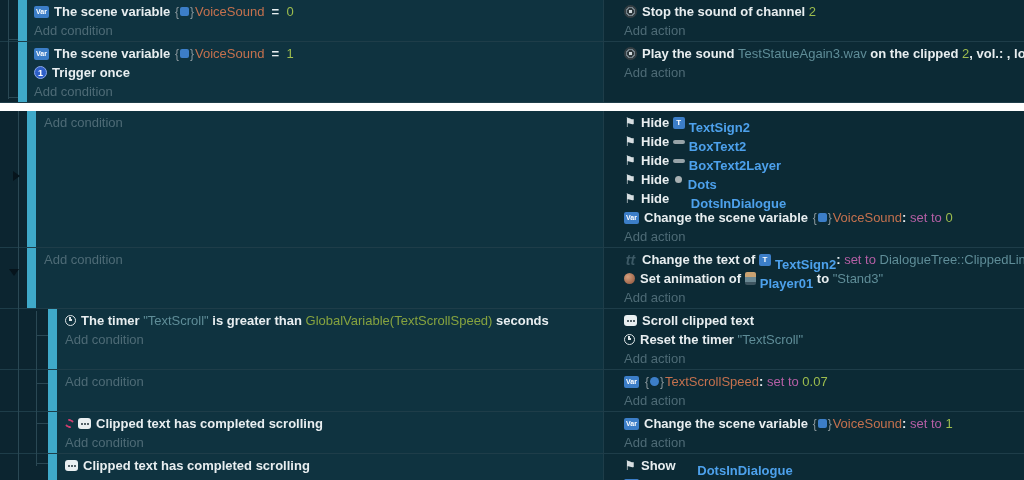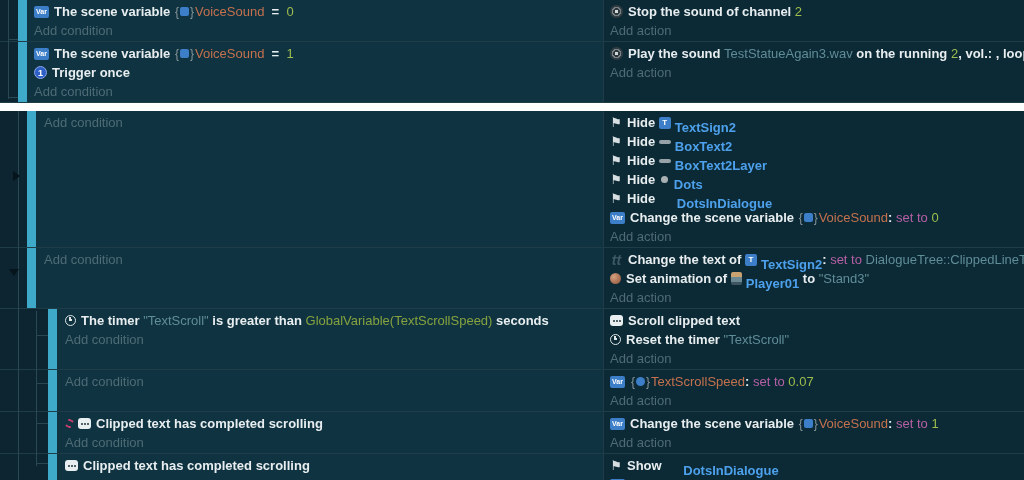--- a/index.html
+++ b/index.html
@@ -12,21 +12,21 @@
   body{
     width:1024px;height:480px;overflow:hidden;background:var(--gutter-bg);
     font-family:"Liberation Sans",sans-serif;font-size:13px;color:var(--white);
   }
   .sheet{width:1024px;}
   .events-block{position:relative;}
   .event{display:flex;position:relative;border-bottom:1px solid var(--separator);background:var(--gutter-bg);}
   .cond{flex:0 0 603px;width:603px;position:relative;padding-top:2px;padding-bottom:1px;padding-left:var(--cx);}
   .cond::before{content:'';position:absolute;left:var(--bx);right:0;top:0;bottom:0;background:var(--cond-bg);z-index:0;}
   .bar{position:absolute;left:var(--bx);top:0;bottom:0;width:9px;background:var(--accent);z-index:2;}
-  .act{flex:1;background:var(--act-bg);padding-top:2px;padding-bottom:1px;padding-left:6px;position:relative;border-left:1px solid var(--separator);}
+  .act{flex:1;background:var(--act-bg);padding-top:2px;padding-bottom:1px;padding-left:20px;position:relative;border-left:1px solid var(--separator);}
   .ind0{--bx:18px;--cx:34px;}
   .ind1{--bx:27px;--cx:44px;}
   .ind2{--bx:48px;--cx:65px;}
   .row{display:flex;align-items:center;height:19px;white-space:pre;position:relative;z-index:3;}
   .row .c-w{font-weight:600;}
   .c-w{color:var(--white);}
   .c-s{color:var(--string);}
   .c-v{color:var(--var);}
   .c-o{color:var(--object);font-weight:700;margin-top:10px;}
   .c-n{color:var(--num);}
@@ -83,21 +83,21 @@
         </div>
       </div>
       <div class="event ind0">
         <div class="cond">
           <div class="bar"></div>
           <div class="row"><span class="icon i-var-icon">Var</span><span class="c-w">The scene variable </span><span class="icon i-scene-var-badge"><span class="brace">{</span><span class="vsq"></span><span class="brace">}</span></span><span class="c-v">VoiceSound</span><span class="c-w">  =  </span><span class="c-n">1</span></div>
           <div class="row"><span class="icon i-trigger-once-icon">1</span><span class="c-w">Trigger once</span></div>
           <div class="add">Add condition</div>
         </div>
         <div class="act">
-          <div class="row"><span class="icon i-audio-icon"></span><span class="c-w">Play the sound </span><span class="c-s">TestStatueAgain3.wav</span><span class="c-w"> on the running </span><span class="c-n">2</span><span class="c-w">, vol.: , loop: </span></div>
+          <div class="row"><span class="icon i-audio-icon"></span><span class="c-w">Play the sound </span><span class="c-s">TestStatueAgain3.wav</span><span class="c-w"> on the clipped </span><span class="c-n">2</span><span class="c-w">, vol.: , loop: </span></div>
           <div class="add">Add action</div>
         </div>
       </div>
     </div>
 
   <div class="white-divider"></div>
 
   <div class="events-block" id="sec-bottom">
     <div class="vline" style="left:18px;top:0;bottom:0;"></div>
     <div class="vline" style="left:36px;top:200px;height:155px;"></div>

